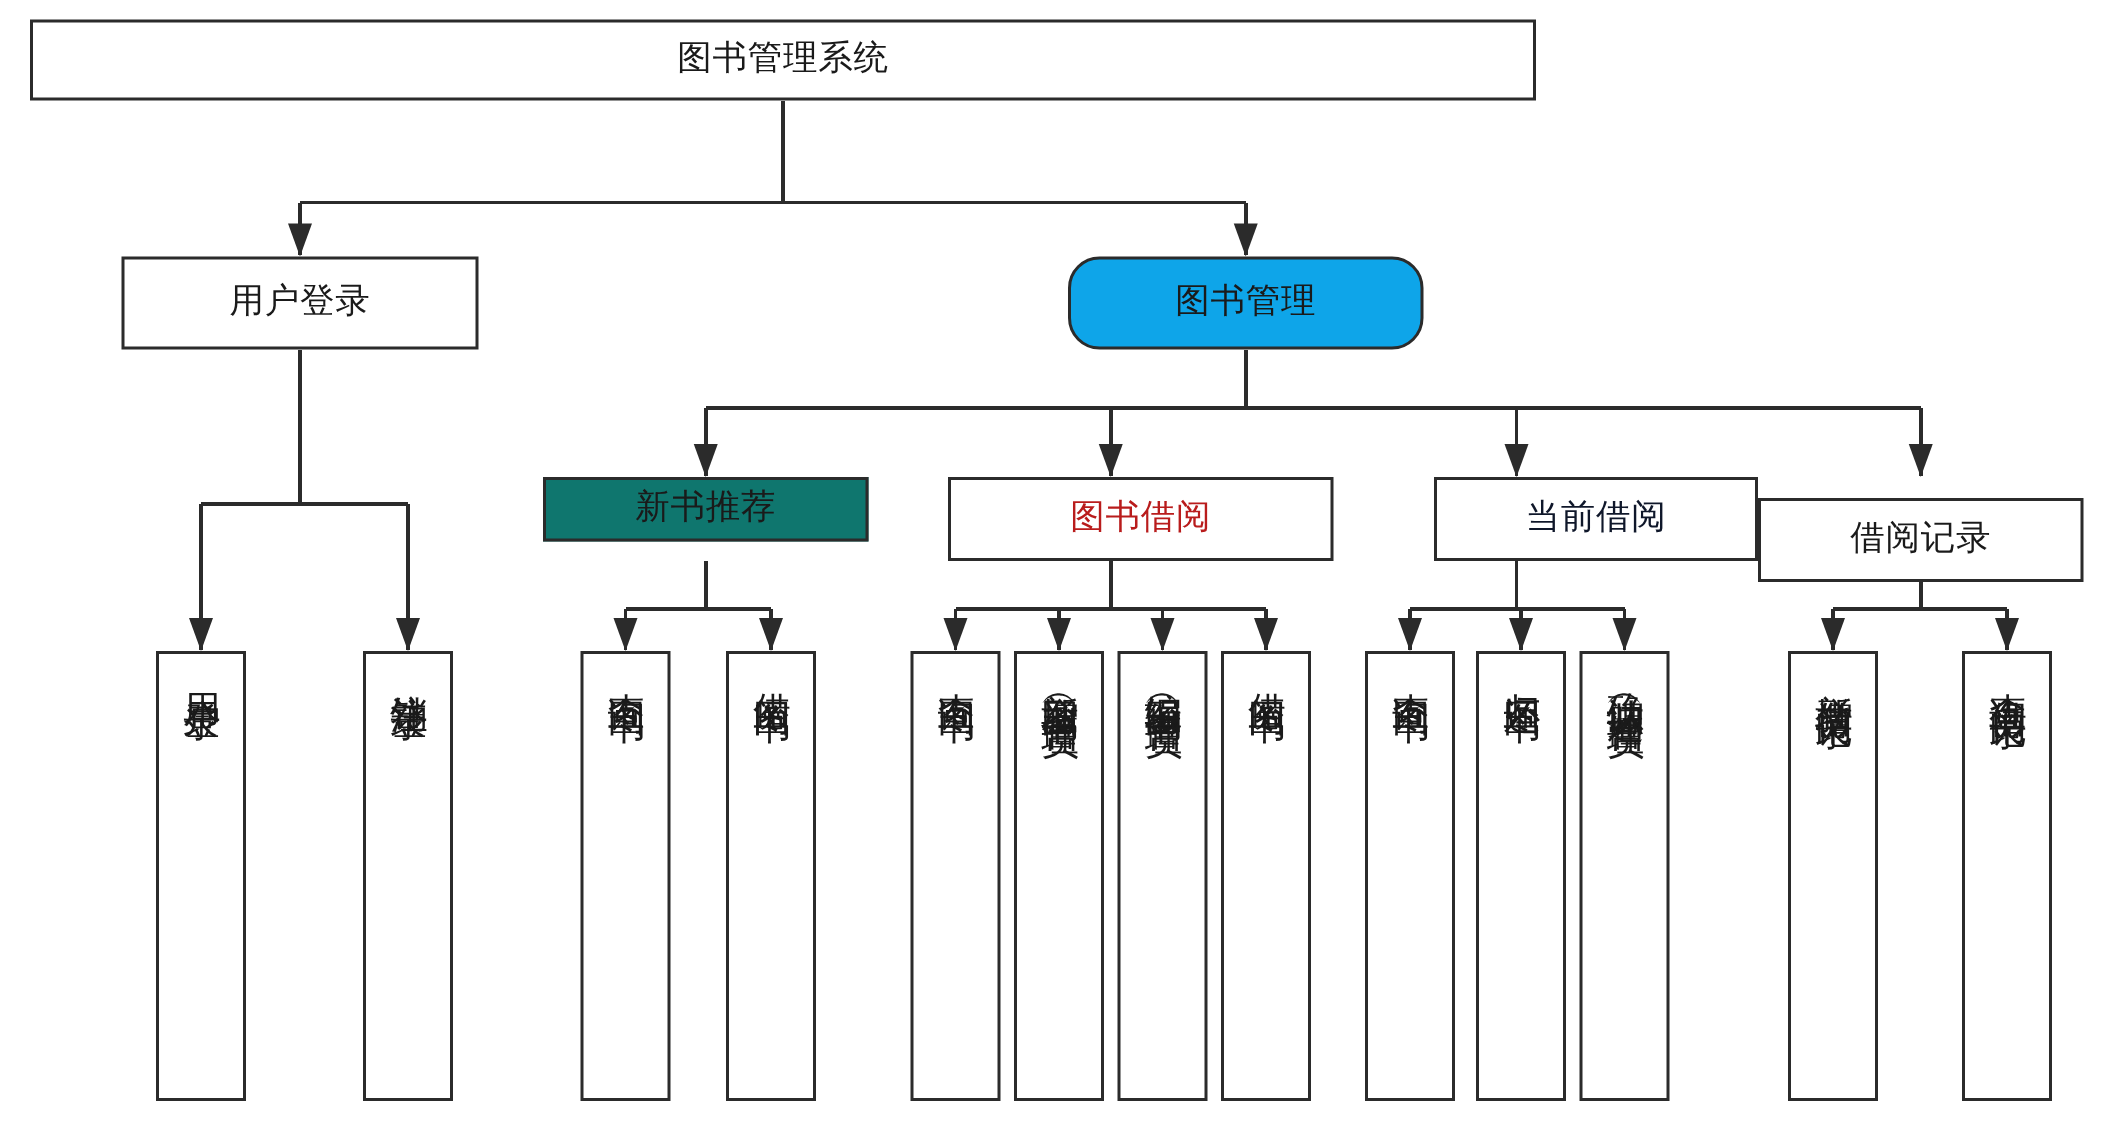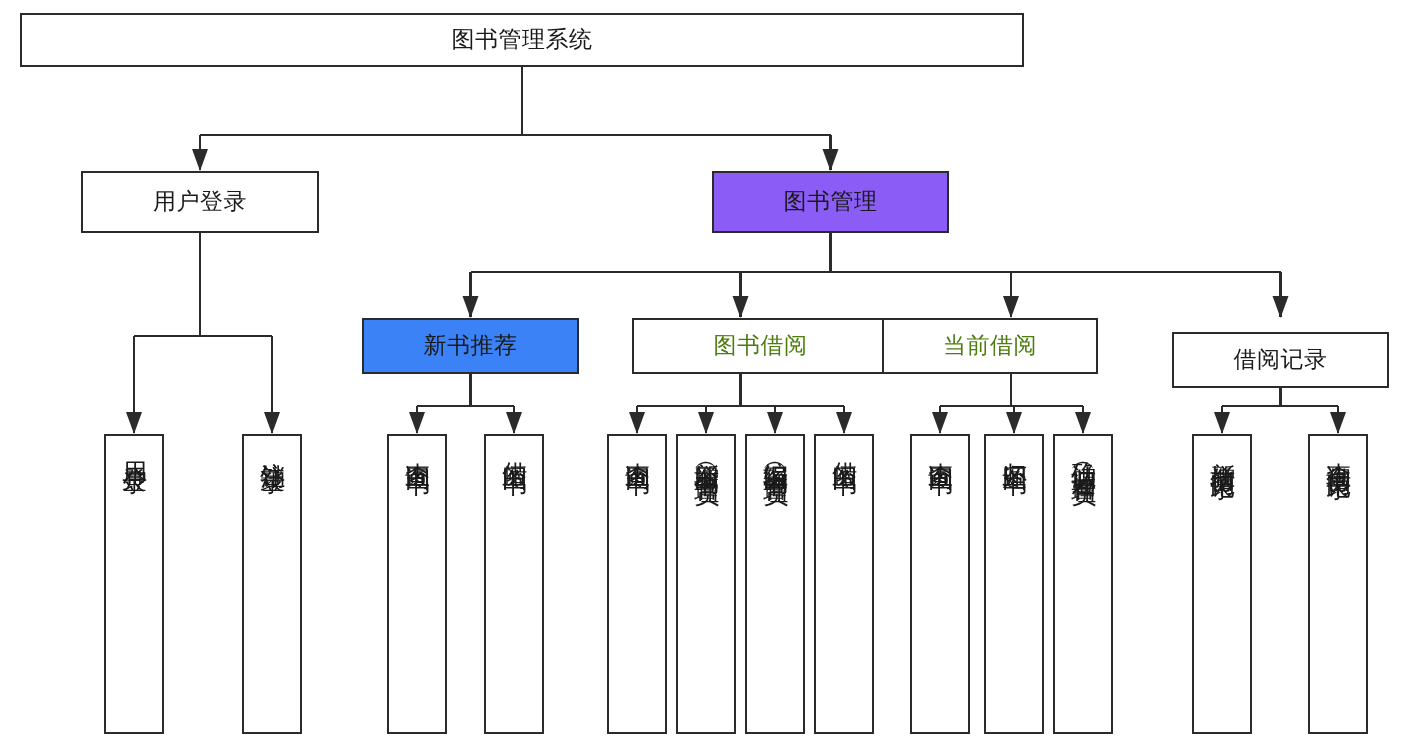--- a/index.html
+++ b/index.html
@@ -129,30 +129,30 @@
       <line x1="1338" y1="406" x2="1338" y2="433" stroke="#2b2b2b" stroke-width="2.6" shape-rendering="crispEdges"></line>
       <path d="M 1330 412 L 1346 412 L 1338 434 Z" fill="#2b2b2b"></path>
     </svg>
   <div id="nodes">
       <div class="node horiz root" style="left: 20px; top: 13px; width: 1004px; height: 54px; border-color: rgb(43, 43, 43); background: rgb(255, 255, 255); color: rgb(26, 26, 26);">
         <span class="label">图书管理系统</span>
       </div>
       <div class="node horiz" style="left: 81px; top: 171px; width: 238px; height: 62px; border-color: rgb(43, 43, 43); background: rgb(255, 255, 255); color: rgb(26, 26, 26);">
         <span class="label">用户登录</span>
       </div>
-      <div class="node horiz" style="left: 712px; top: 171px; width: 237px; height: 62px; border-color: rgb(43, 43, 43); background: #8b5cf6; color: rgb(26, 26, 26);">
+      <div class="node horiz" style="left: 712px; top: 171px; width: 237px; height: 62px; border-color: rgb(43, 43, 43); background: #0ea5e9; color: rgb(26, 26, 26); border-radius: 21px;">
         <span class="label">图书管理</span>
       </div>
-      <div class="node horiz" style="left: 362px; top: 318px; width: 217px; height: 56px; border-color: rgb(43, 43, 43); background: #3b82f6; color: rgb(26, 26, 26);">
+      <div class="node horiz" style="left: 362px; top: 318px; width: 217px; height: 43px; border-color: rgb(43, 43, 43); background: #0f766e; color: rgb(26, 26, 26); font-family: Liberation Mono, monospace;">
         <span class="label">新书推荐</span>
       </div>
-      <div class="node horiz" style="left: 632px; top: 318px; width: 257px; height: 56px; border-color: rgb(43, 43, 43); background: rgb(255, 255, 255); color: #4d7c0f;">
+      <div class="node horiz" style="left: 632px; top: 318px; width: 257px; height: 56px; border-color: rgb(43, 43, 43); background: rgb(255, 255, 255); color: #b91c1c;">
         <span class="label">图书借阅</span>
       </div>
-      <div class="node horiz" style="left: 882px; top: 318px; width: 216px; height: 56px; border-color: rgb(43, 43, 43); background: rgb(255, 255, 255); color: #4d7c0f;">
+      <div class="node horiz" style="left: 956px; top: 318px; width: 216px; height: 56px; border-color: rgb(43, 43, 43); background: rgb(255, 255, 255); color: #0f172a;">
         <span class="label">当前借阅</span>
       </div>
       <div class="node horiz" style="left: 1172px; top: 332px; width: 217px; height: 56px; border-color: rgb(43, 43, 43); background: rgb(255, 255, 255); color: rgb(26, 26, 26);">
         <span class="label">借阅记录</span>
       </div>
       <div class="node vert" style="left: 104px; top: 434px; width: 60px; height: 300px; border-color: rgb(43, 43, 43); background: rgb(255, 255, 255); color: rgb(26, 26, 26);">
         <span class="label">用户登录</span>
       </div>
       <div class="node vert" style="left: 242px; top: 434px; width: 60px; height: 300px; border-color: rgb(43, 43, 43); background: rgb(255, 255, 255); color: rgb(26, 26, 26);">
         <span class="label">注销登录</span>

